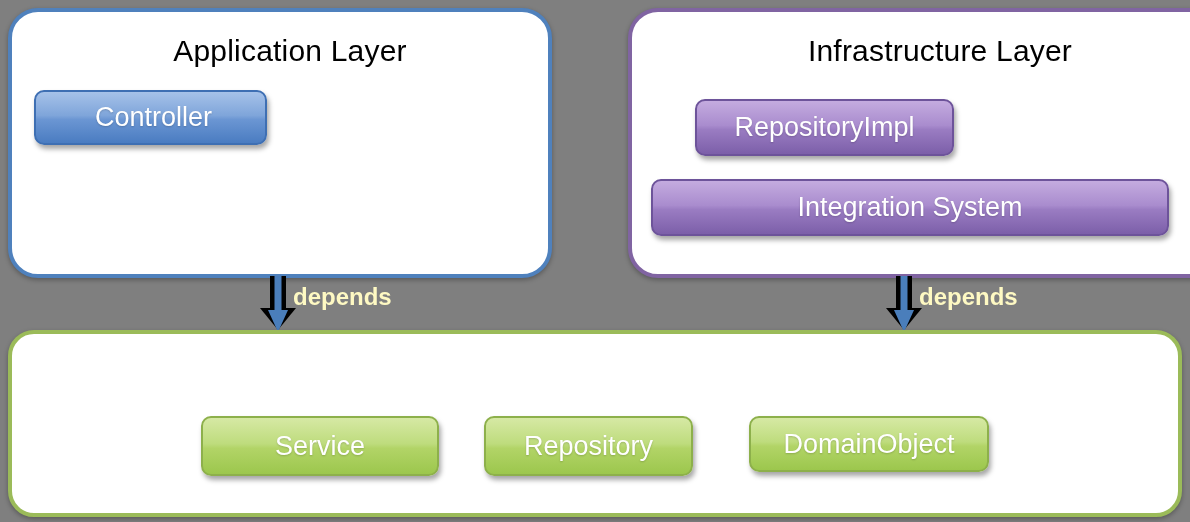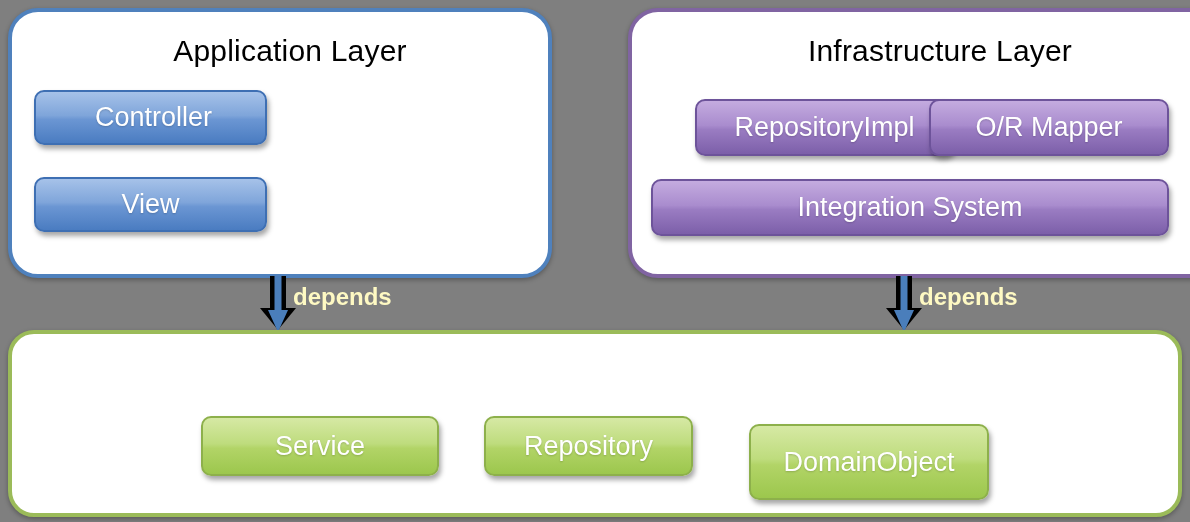--- a/index.html
+++ b/index.html
@@ -64,21 +64,21 @@
   .node.form       { left: 266px; top: 78px;  width: 234px; height: 55px; }
   .node.view       { left: 22px;  top: 165px; width: 233px; height: 55px; }
   .node.helper     { left: 266px; top: 165px; width: 234px; height: 55px; }
   
   .node.repoimpl   { left: 20px;  top: 87px;  width: 259px; height: 57px; margin-left: 43px; }
   .node.ormapper   { left: 297px; top: 87px;  width: 240px; height: 57px; }
   .node.integration{ left: 19px;  top: 167px; width: 518px; height: 57px; }
   
   .node.service    { left: 189px; top: 82px;  width: 238px; height: 60px; }
   .node.repository { left: 472px; top: 82px;  width: 209px; height: 60px; }
-  .node.domainobj  { left: 737px; top: 82px;  width: 240px; height: 76px; margin-top: 8px; }
+  .node.domainobj  { left: 737px; top: 82px;  width: 240px; height: 56px; }
 
   .dep-arrow {
     position: absolute;
     width: 40px;
     height: 58px;
     top: 276px;
   }
   .dep-arrow.a1 { left: 258px; }
   .dep-arrow.a2 { left: 884px; }
   .dep-label {
@@ -92,27 +92,25 @@
   .dep-label.l2 { left: 919px; }
 </style>
 </head>
 <body>
 
 <div class="canvas">
 
   <div class="panel app">
     <div class="panel-title">Application Layer</div>
     <div class="node blue controller">Controller</div>
-    <div class="node blue view">View</div>
   </div>
 
   <div class="panel infra">
     <div class="panel-title">Infrastructure Layer</div>
     <div class="node purple repoimpl">RepositoryImpl</div>
-    <div class="node purple ormapper">O/R Mapper</div>
     <div class="node purple integration">Integration System</div>
   </div>
 
   <svg class="dep-arrow a1" viewBox="0 0 40 58" xmlns="http://www.w3.org/2000/svg">
     <rect x="12" y="0" width="16" height="35" fill="#000000"></rect>
     <polygon points="2,32 38,32 20,54" fill="#000000"></polygon>
     <rect x="16.5" y="0" width="7" height="37" fill="#4a7ebb"></rect>
     <polygon points="10,34 30,34 20,56" fill="#4a7ebb"></polygon>
   </svg>
   <div class="dep-label l1">depends</div>

